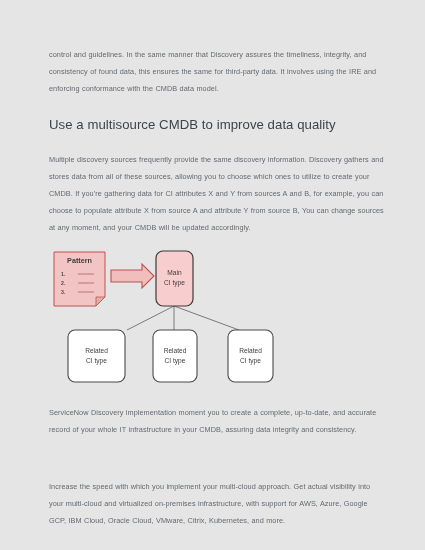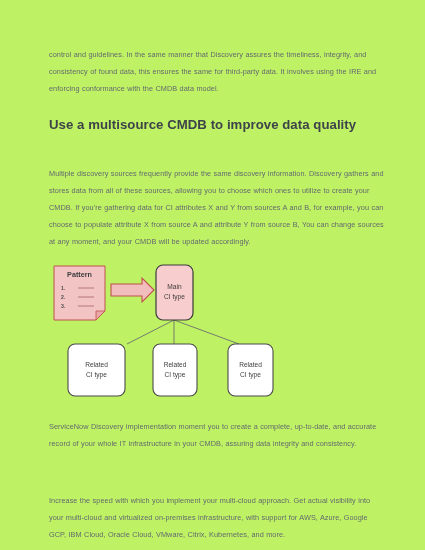--- a/index.html
+++ b/index.html
@@ -12,38 +12,38 @@
     height: 550px;
     overflow: hidden;
     font-family: "Liberation Sans", sans-serif;
     color: #5b6066;
     -webkit-font-smoothing: antialiased;
   }
   .page {
     position: relative;
     width: 425px;
     height: 550px;
-    background: #bef264;
+    background: #e5e5e5;
     box-sizing: border-box;
     padding: 46px 40px 0 49px;
   }
   p.body-text {
     margin: 0 0 14px 0;
     font-size: 7.3px;
     line-height: 17px;
     color: #64696f;
     letter-spacing: 0.06px;
     text-align: left;
     word-spacing: 0.3px;
   }
   h2.section-heading {
-    margin: 18px 0 30px 0;
+    margin: 18px 0 16px 0;
     font-size: 13.2px;
     line-height: 20px;
-    font-weight: 700;
+    font-weight: 400;
     color: #3e4349;
     letter-spacing: 0.05px;
   }
   .figure {
     position: relative;
     width: 250px;
     height: 138px;
     margin: 4px 0 16px 0;
   }
   .figure svg {

